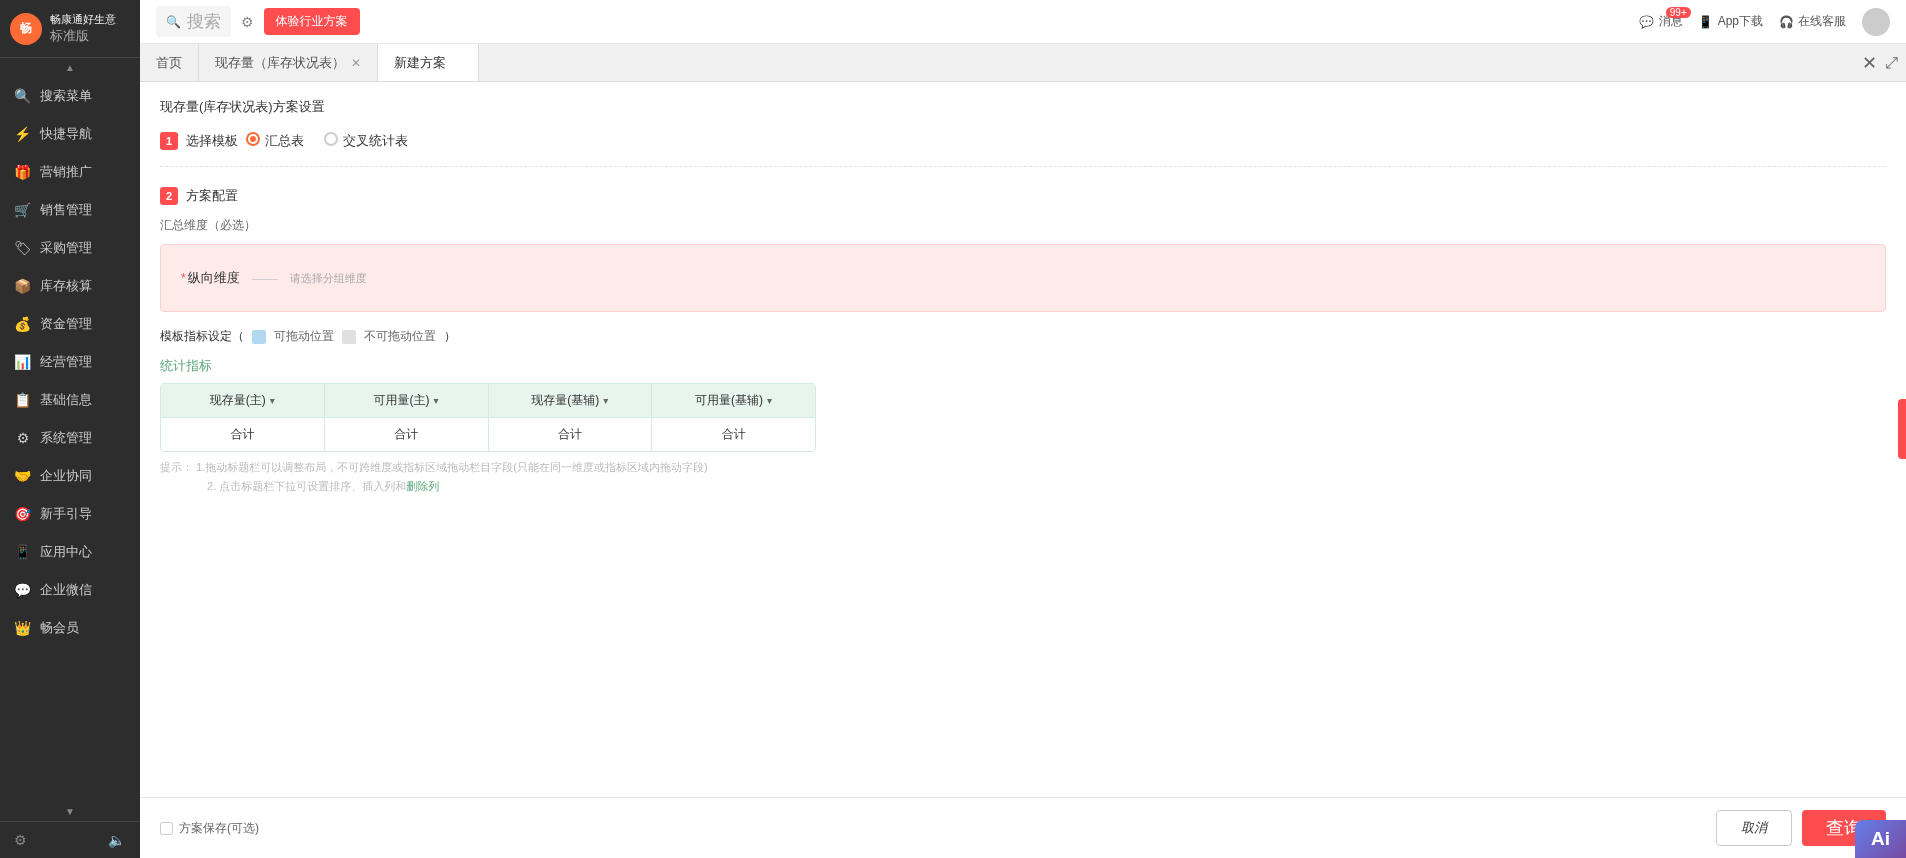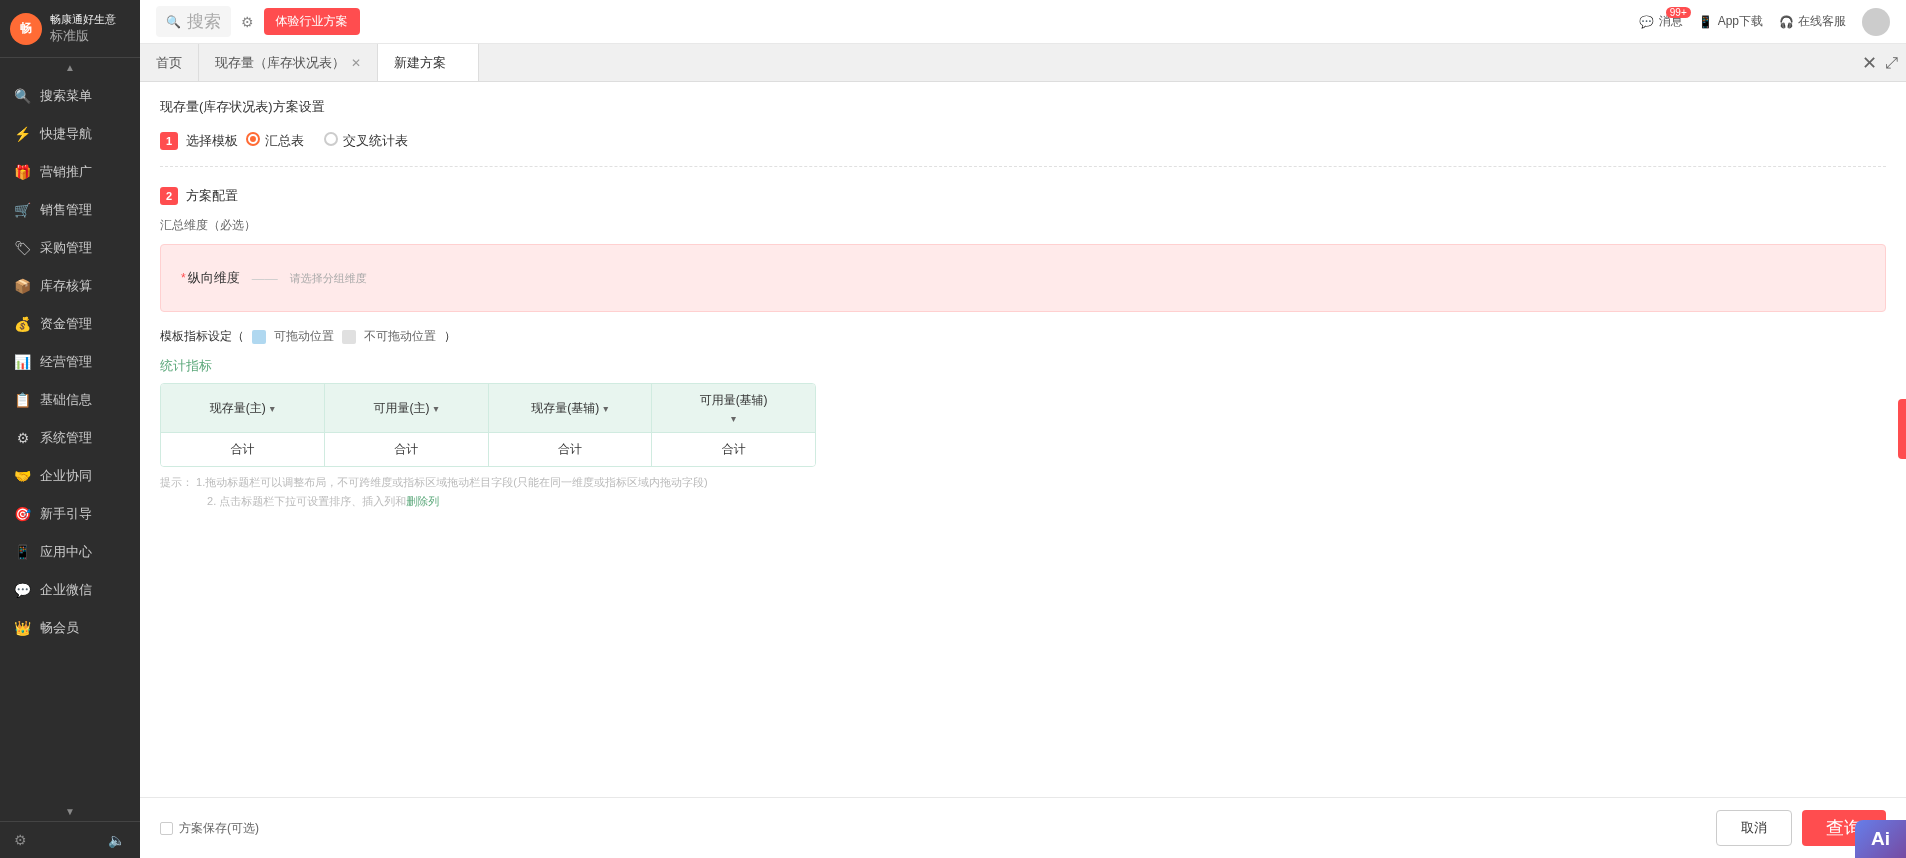--- a/index.html
+++ b/index.html
@@ -169,21 +169,21 @@
     .stats-title { color: #5ba87a; font-size: 13px; margin-bottom: 8px; }
     .stats-table { border: 1px solid #d0ebe0; border-radius: 4px; overflow: hidden; width: 656px; }
     .stats-table-header {
       display: flex; background: #e8f5ef;
     }
     .stats-col {
       flex: 1; text-align: center; padding: 8px 4px; font-size: 12px; color: #333;
       border-right: 1px solid #d0ebe0;
       display: flex; align-items: center; justify-content: center; gap: 4px;
     }
-    .stats-col:last-child { border-right: none; flex-direction: column; }
+    .stats-col:last-child { border-right: none; }
     .stats-table-row {
       display: flex; background: #fff; border-top: 1px solid #d0ebe0;
     }
     .stats-cell {
       flex: 1; text-align: center; padding: 8px 4px; font-size: 12px; color: #333;
       border-right: 1px solid #d0ebe0;
     }
     .stats-cell:last-child { border-right: none; }
     .chevron-icon { font-size: 10px; color: #666; }
 
@@ -198,21 +198,21 @@
       background: #fff; flex-shrink: 0;
     }
     .save-checkbox { display: flex; align-items: center; gap: 6px; font-size: 12px; color: #666; cursor: pointer; }
     .checkbox-box {
       width: 13px; height: 13px; border: 1px solid #ccc; border-radius: 2px;
       display: flex; align-items: center; justify-content: center;
     }
     .footer-btns { display: flex; gap: 10px; }
     .btn-cancel {
       background: #fff; border: 1px solid #ccc; color: #333; padding: 6px 24px;
-      border-radius: 4px; cursor: pointer; font-size: 13px;
+      border-radius: 4px; cursor: pointer; font-size: 13px; font-style: italic;
     }
     .btn-query {
       background: #ff4d4f; border: none; color: #fff; padding: 6px 24px;
       border-radius: 4px; cursor: pointer; font-size: 18px;
     }
     .modal-ctrl-btn { background: none; border: none; font-size: 16px; cursor: pointer; color: #666; }
 
     
     .right-scroll-indicator {
       position: absolute; right: 0; top: 50%; transform: translateY(-50%);

